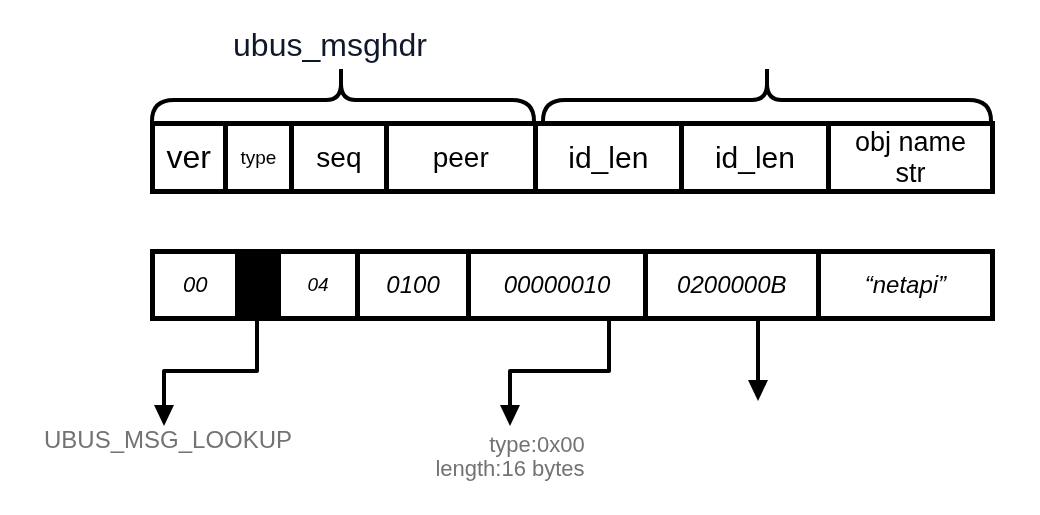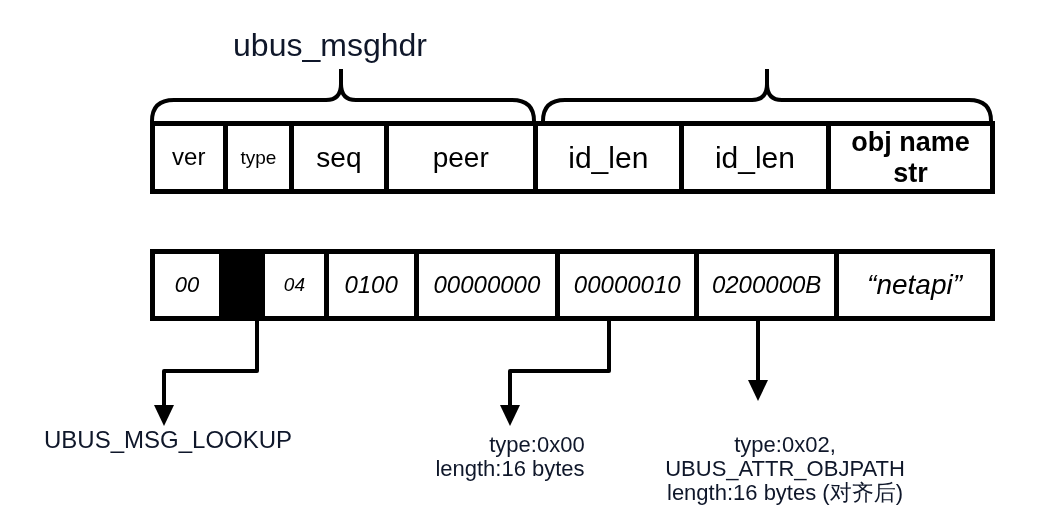--- a/index.html
+++ b/index.html
@@ -60,35 +60,35 @@
   }
   
   .row .cell:nth-child(1) { flex-grow: 68; }
   .row .cell:nth-child(2) { flex-grow: 62; }
   .row .cell:nth-child(3) { flex-grow: 90; }
   .row .cell:nth-child(4) { flex-grow: 145; text-align: center; }
   .row .cell:nth-child(5) { flex-grow: 142; }
   .row .cell:nth-child(6) { flex-grow: 143; }
   .row .cell:nth-child(7) { flex-grow: 160; }
   
-  .row1 .cell:nth-child(1) { font-size: 24px; }
+  .row1 .cell:nth-child(1) { font-size: 32px; }
   .row1 .cell:nth-child(2) { font-size: 19px; }
   .row1 .cell:nth-child(3),
   .row1 .cell:nth-child(4) { font-size: 28px; }
   .row1 .cell:nth-child(5),
   .row1 .cell:nth-child(6) { font-size: 30px; }
-  .row1 .cell:nth-child(7) { font-size: 27px; font-weight: bold; }
+  .row1 .cell:nth-child(7) { font-size: 27px; }
   .row2 .cell:nth-child(1) { font-size: 22px; }
   .row2 .cell:nth-child(2) { font-size: 19px; margin-left: 41px; }
   .row2 .cell:nth-child(7) { font-size: 28px; }
 
   .ann {
     position: absolute;
     white-space: pre-line;
-    color: #0f172a;
+    color: #737373;
   }
   .ann1 {
     left: 44px;
     top: 427px;
     font-size: 24px;
     line-height: 26px;
   }
   .ann2 {
     left: 510px;
     top: 433px;
@@ -147,25 +147,22 @@
     <div class="cell">id_len</div>
     <div class="cell">id_len</div>
     <div class="cell">obj name
 str</div>
   </div>
 
   <div class="row row2">
     <div class="cell">00</div>
     <div class="cell">04</div>
     <div class="cell">0100</div>
-    <div class="cell">00000000</div>
     <div class="cell">00000010</div>
     <div class="cell">0200000B</div>
     <div class="cell">“netapi”</div>
   </div>
 
   <div class="ann ann1">UBUS_MSG_LOOKUP</div>
   <div class="ann ann2">type:0x00
 length:16 bytes</div>
-  <div class="ann ann3">type:0x02, UBUS_ATTR_OBJPATH
-length:16 bytes (对齐后)</div>
 
 </div>
 
 </body></html>

